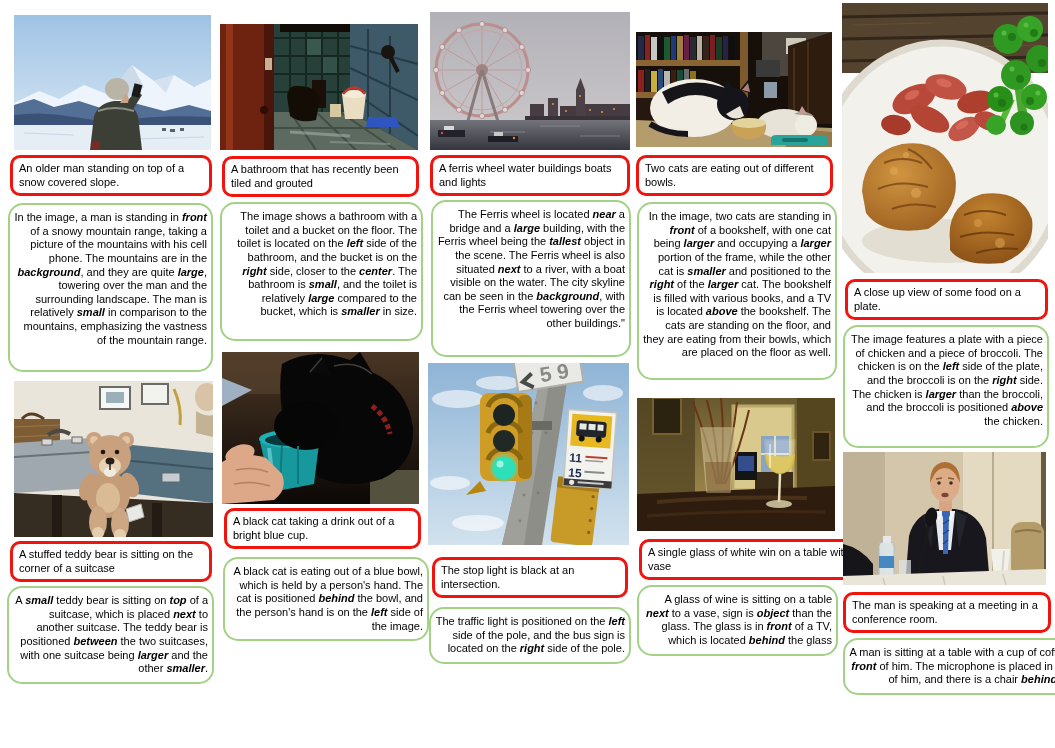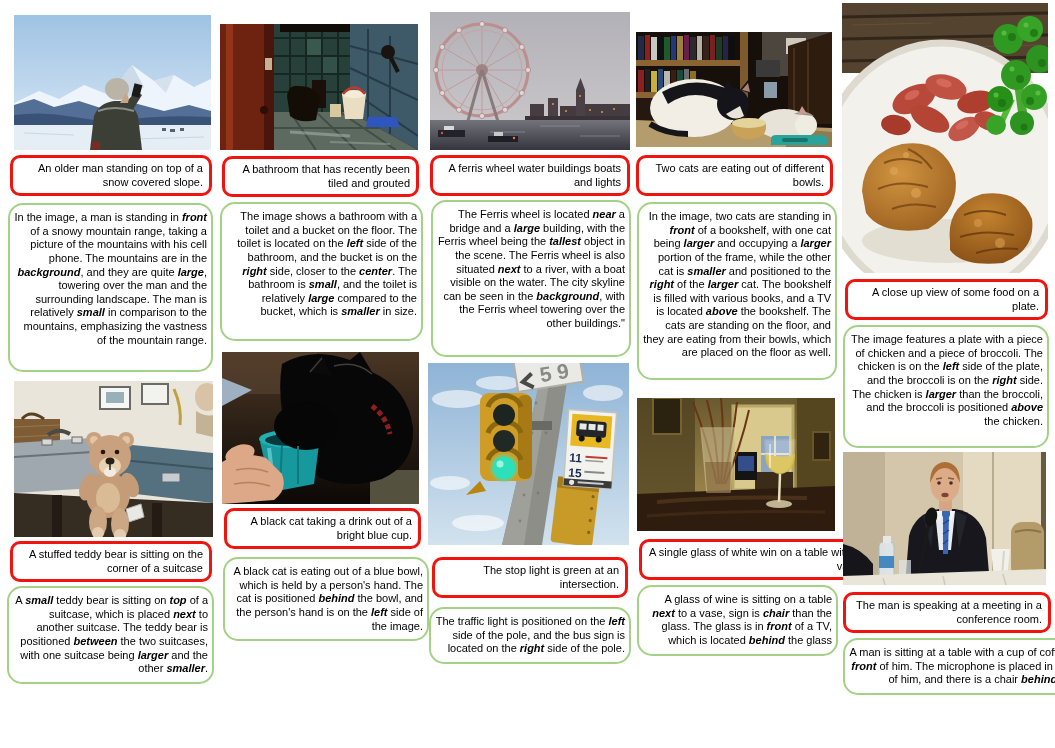--- a/index.html
+++ b/index.html
@@ -1,20 +1,20 @@
 <!DOCTYPE html>
 <html><head>
 <meta charset="utf-8">
 <style>
   html,body{margin:0;padding:0;background:#fff}
   .board{position:relative;width:1055px;height:748px;background:#fff;
          font-family:"Liberation Sans",sans-serif;color:#000;overflow:hidden}
   .photo{position:absolute;display:block}
   .cap{position:absolute;box-sizing:border-box;border:3px solid #f1140e;border-radius:10px;
-       background:#fff;padding:4px 6px;font-size:11px;line-height:1.24;text-align:right}
+       background:#fff;padding:4px 6px;font-size:11px;line-height:1.24;text-align:left}
   .desc{position:absolute;box-sizing:border-box;border:2px solid #a3d186;border-radius:15px;
         background:#fff;padding:6px 4px;font-size:11px;line-height:1.24;text-align:right}
   .desc .em{font-weight:700;font-style:italic}
 </style>
 </head>
 <body>
 
 <div class="board">
 
   <svg class="photo" style="left:14px;top:15px" width="197" height="135" viewBox="0 0 197 135">
@@ -318,21 +318,21 @@
       <text x="142" y="100" font-size="12" font-weight="bold" fill="#1a2a50" font-family="Liberation Sans, sans-serif">11</text>
       <rect x="158" y="93" width="22" height="2" fill="#c04030"></rect>
       <rect x="158" y="97" width="18" height="1.5" fill="#9a9a94"></rect>
       <text x="142" y="115" font-size="12" font-weight="bold" fill="#1a2a50" font-family="Liberation Sans, sans-serif">15</text>
       <rect x="158" y="108" width="20" height="2" fill="#8a8a84"></rect>
       <rect x="138" y="117" width="48" height="7" fill="#3a3a3a"></rect>
       <circle cx="146" cy="120.5" r="2.6" fill="#e8e8e4"></circle>
       <rect x="152" y="119" width="26" height="2" fill="#cccccc"></rect>
     </g>
   </svg>
-  <div class="cap" style="left:432px;top:557px;width:196px">The stop light is green at an intersection.</div>
+  <div class="cap" style="left:432px;top:557px;width:196px">The stop light is black at an intersection.</div>
   <div class="desc" style="left:429px;top:607px;width:202px"><span>The traffic light is positioned on the </span><span class="em">left</span><span> side of the pole, and the bus sign is located on the </span><span class="em">right</span><span> side of the pole.</span></div>
 
   <svg class="photo" style="left:636px;top:32px" width="196" height="115" viewBox="0 0 196 115">
     <rect width="196" height="115" fill="#17100a"></rect>
     <rect x="126" y="0" width="70" height="44" fill="#4c463e"></rect>
     <rect x="150" y="6" width="20" height="16" fill="#cfcabe"></rect>
     <rect x="120" y="28" width="24" height="17" fill="#3a3a3a"></rect>
     <rect x="128" y="50" width="13" height="16" fill="#8a9aa8"></rect>
     <polygon points="152,14 196,0 196,92 152,92" fill="#2e1d0e"></polygon>
     <line x1="158" y1="16" x2="158" y2="90" stroke="#46301a" stroke-width="2"></line>
@@ -422,21 +422,21 @@
     </g>
     <path d="M64,30 L98,30 L93,94 L70,94 Z" fill="#d8caa0" opacity="0.5" stroke="#e4d8a8" stroke-width="1.5"></path>
     <path d="M68,64 L94,64 L93,94 L70,94 Z" fill="#7a5a30" opacity="0.55"></path>
     <path d="M128,56 Q128,74 143,76 Q158,74 158,56 Q148,61 128,56 Z" fill="#d4b838"></path>
     <path d="M128,42 Q128,74 143,76 Q158,74 158,42 Z" fill="#ffffff" opacity="0.22" stroke="#e8e0c0" stroke-width="1.5"></path>
     <line x1="143" y1="76" x2="142" y2="104" stroke="#e8e0c0" stroke-width="2.5"></line>
     <ellipse cx="142" cy="106" rx="13" ry="4" fill="#d8cfa8" opacity="0.85"></ellipse>
     <line x1="133" y1="46" x2="133" y2="70" stroke="#ffffff" stroke-width="2" opacity="0.5"></line>
   </svg>
   <div class="cap" style="left:639px;top:539px;width:230px">A single glass of white win on a table with a vase</div>
-  <div class="desc" style="left:637px;top:585px;width:201px"><span>A glass of wine is sitting on a table </span><span class="em">next</span><span> to a vase, sign is </span><span class="em">chair</span><span> than the glass. The glass is in </span><span class="em">front</span><span> of a TV, which is located </span><span class="em">behind</span><span> the glass</span></div>
+  <div class="desc" style="left:637px;top:585px;width:201px"><span>A glass of wine is sitting on a table </span><span class="em">next</span><span> to a vase, sign is </span><span class="em">object</span><span> than the glass. The glass is in </span><span class="em">front</span><span> of a TV, which is located </span><span class="em">behind</span><span> the glass</span></div>
 
   <svg class="photo" style="left:842px;top:3px" width="206" height="270" viewBox="0 0 206 270">
     <defs>
       <radialGradient id="g-chick" cx="0.4" cy="0.35" r="0.9">
         <stop offset="0" stop-color="#d09440"></stop>
           <stop offset="1" stop-color="#91551a"></stop>
       </radialGradient>
       <radialGradient id="g-chick2" cx="0.45" cy="0.3" r="0.9">
         <stop offset="0" stop-color="#c2832f"></stop>
           <stop offset="1" stop-color="#7e4512"></stop>

